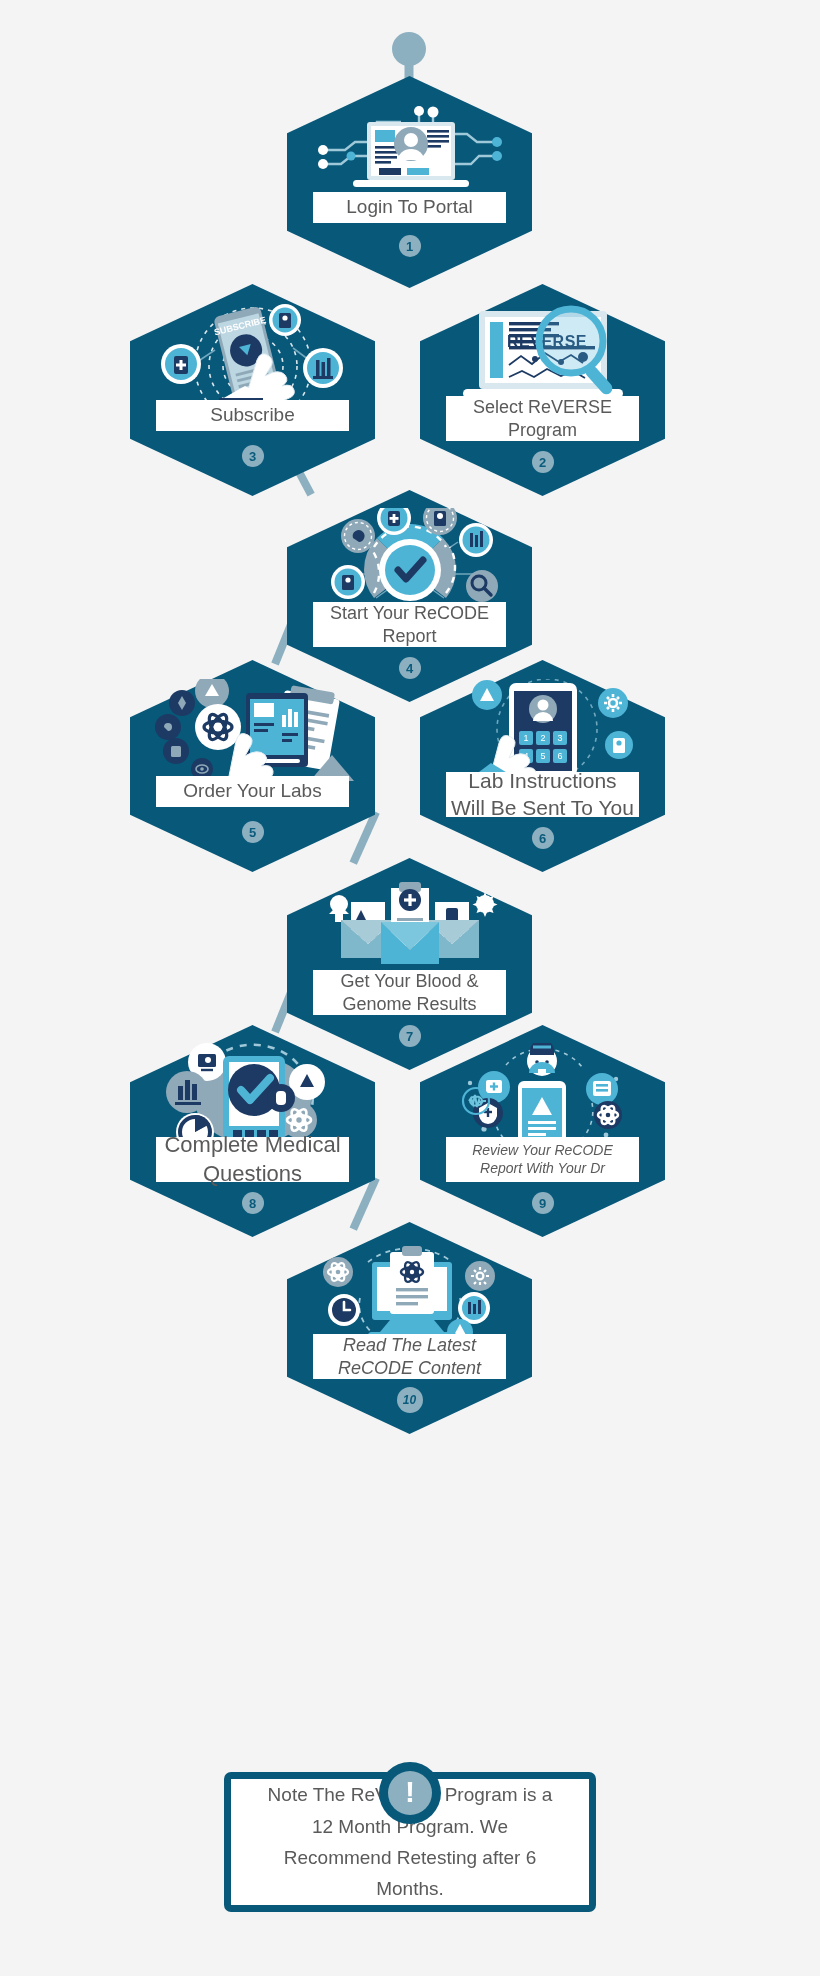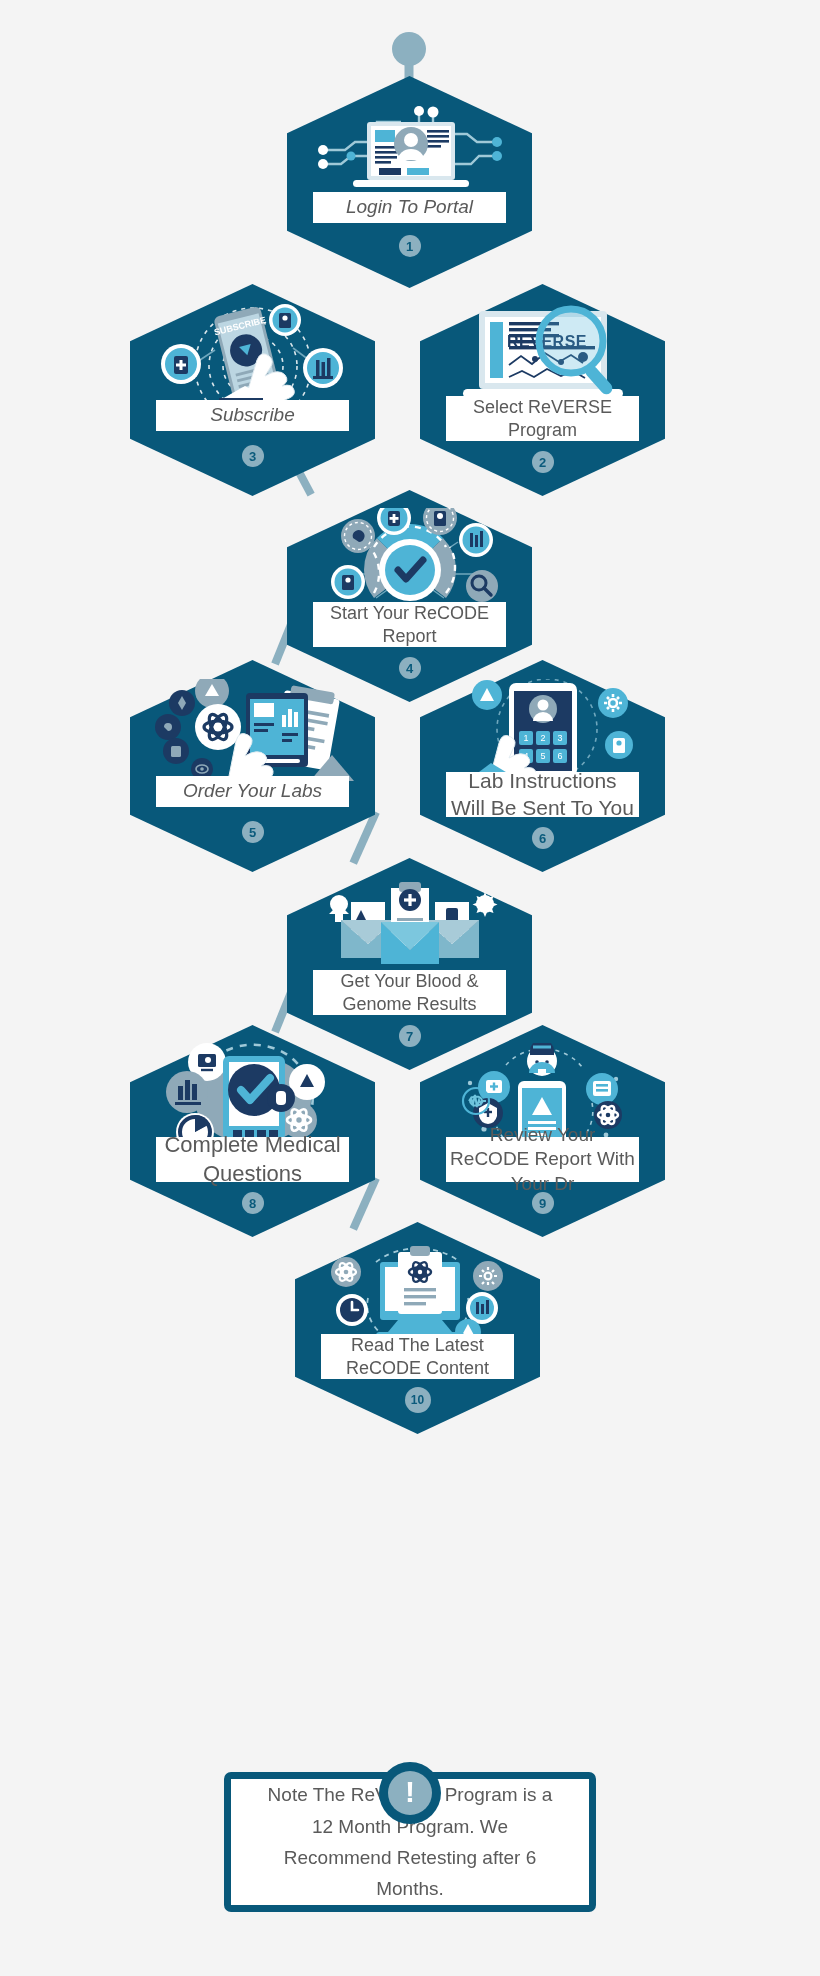--- a/index.html
+++ b/index.html
@@ -51,21 +51,21 @@
     background:#ffffff;
     z-index:4;
     display:flex;
     align-items:center;
     justify-content:center;
     text-align:center;
     color:#5a5a5a;
     line-height:1.28;
     padding:6px 4px;
   }
-  .plate.one-line { top:54.5%; height:15%;font-style:italic; }
+  .plate.one-line { top:54.5%; height:15%; }
   .plate.two-line { top:53%; height:21%;justify-content:center; }
 
   
   .badge {
     position:absolute;
     z-index:5;
     width:22px; height:22px;
     border-radius:50%;
     background:#8cb0c0;
     color:#0b5b7c;
@@ -688,29 +688,29 @@
         <rect x="78" y="38" width="48" height="66" rx="6" fill="#ffffff"></rect>
         <rect x="82" y="45" width="40" height="54" fill="#4eb4d6"></rect>
         <path d="M102 54 l10 18 h-20 z" fill="#ffffff"></path>
         <g fill="#ffffff">
             <rect x="88" y="78" width="28" height="3"></rect>
             <rect x="88" y="84" width="28" height="3"></rect>
             <rect x="88" y="90" width="18" height="3"></rect>
           </g>
       </svg>
     </div>
-    <div class="plate two-line" style="font-size:19px;">
+    <div class="plate two-line" style="font-size:14px;font-style:italic;">
       <span>Review Your ReCODE Report With Your Dr</span>
     </div>
     <div class="badge" style="top:79%;">
         <span>9</span>
       </div>
   </div>
 
-  <div class="node" style="left:295px; top:1222px; width:245px; height:212px;">
+  <div class="node" style="left:287px; top:1222px; width:245px; height:212px;font-style:italic;">
     <div class="hex"></div>
     <div class="hex-art">
       <svg width="200" height="100" viewBox="0 0 200 100">
         <g fill="none" stroke="#9fc9d8" stroke-width="1.8" stroke-dasharray="5 5">
           <path d="M58 20 a58 44 0 0 1 84 0"></path>
           <path d="M50 56 a58 44 0 0 0 16 38"></path>
           <path d="M150 56 a58 44 0 0 1 -16 38"></path>
         </g>
         <circle cx="28" cy="30" r="15" fill="#8fa9b8"></circle>
         <g fill="none" stroke="#ffffff" stroke-width="2.2">

